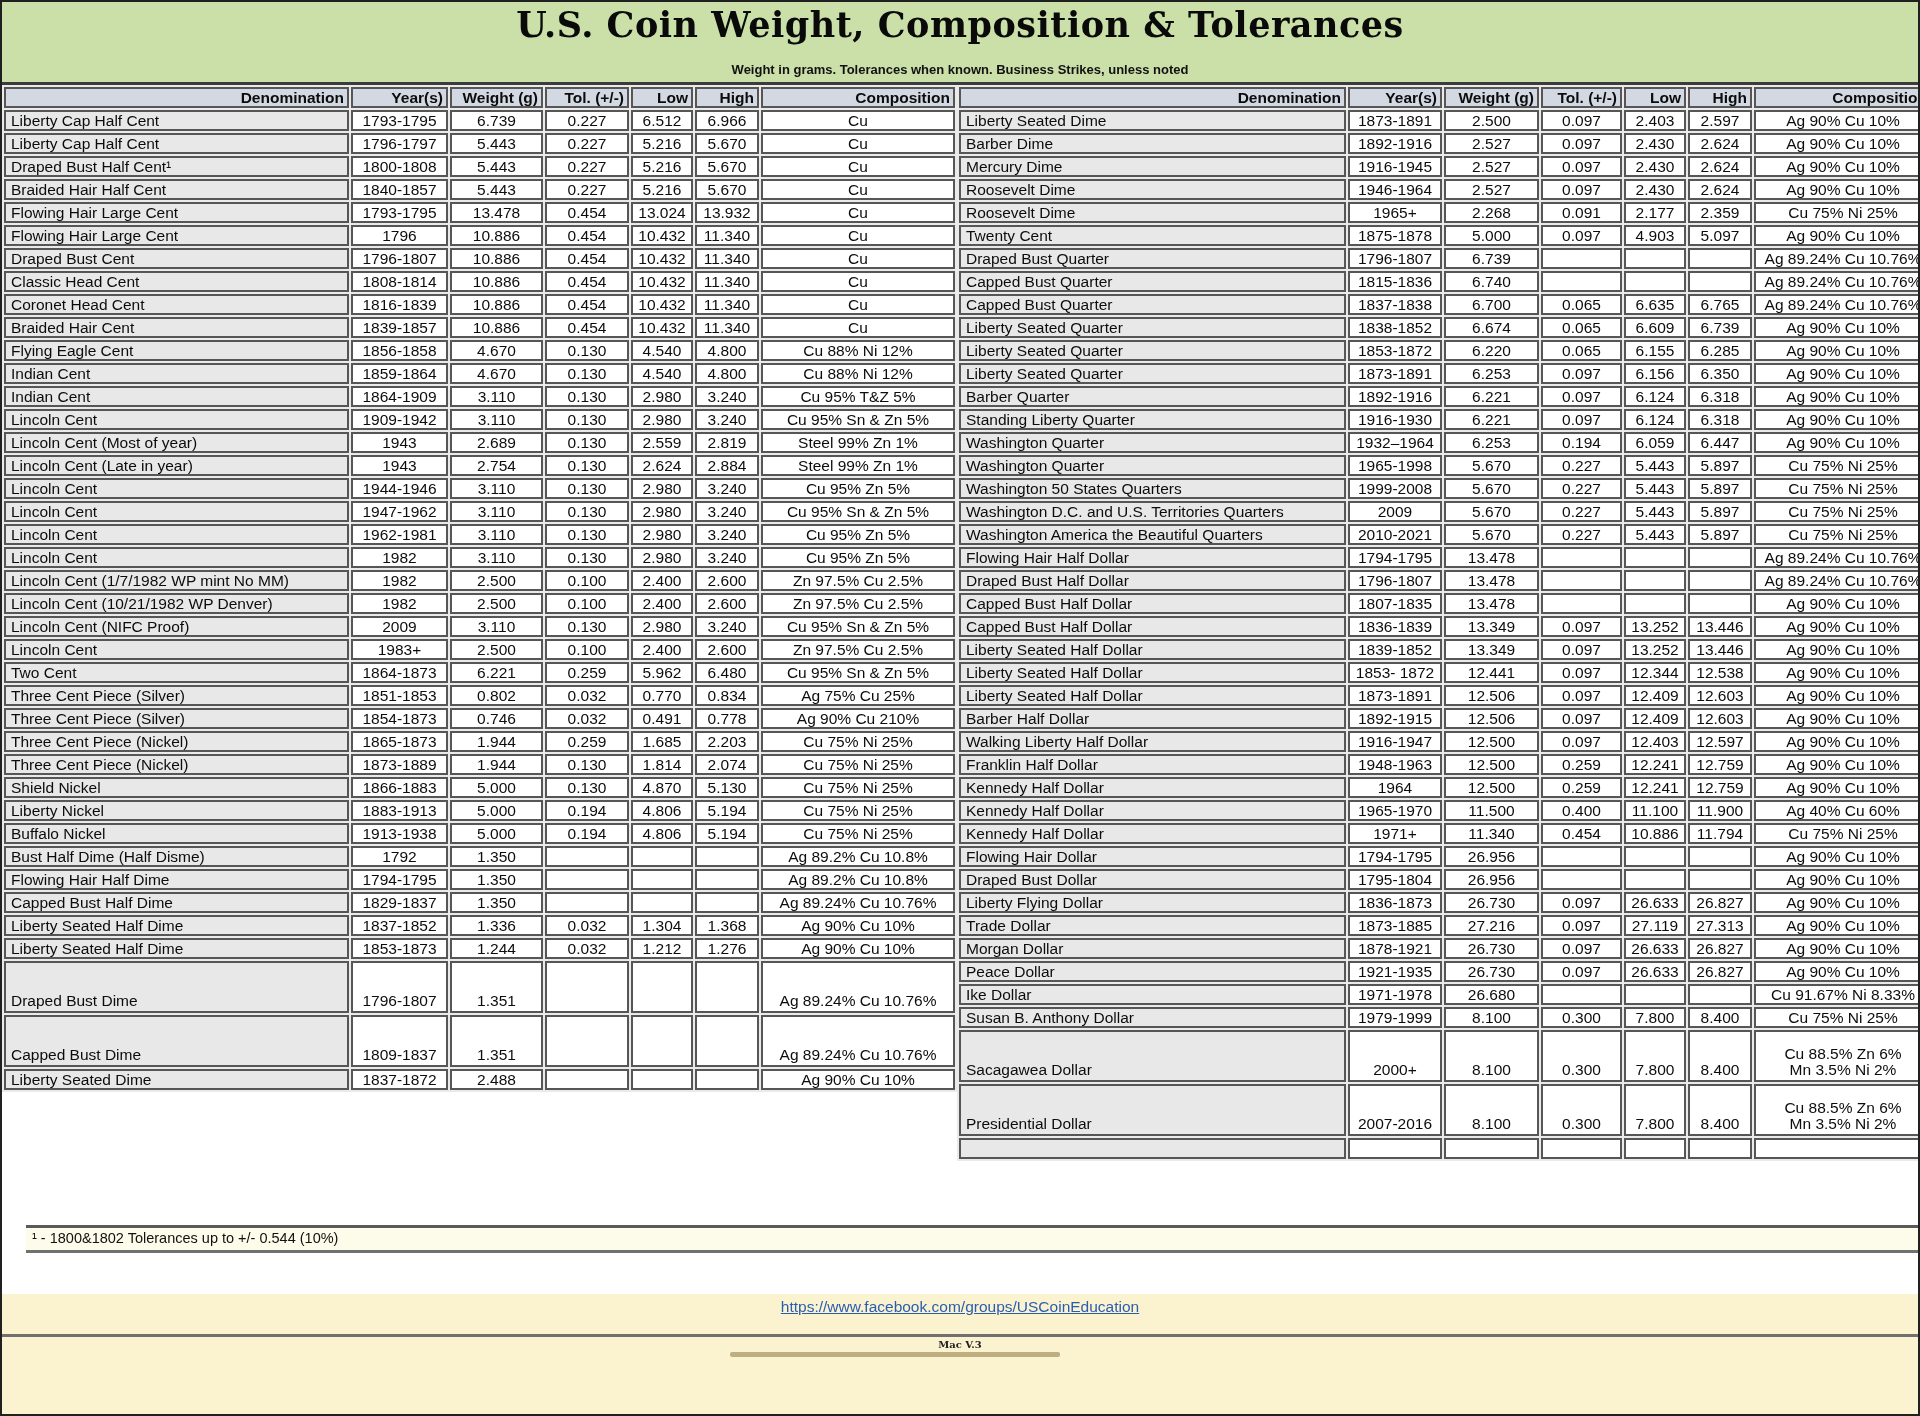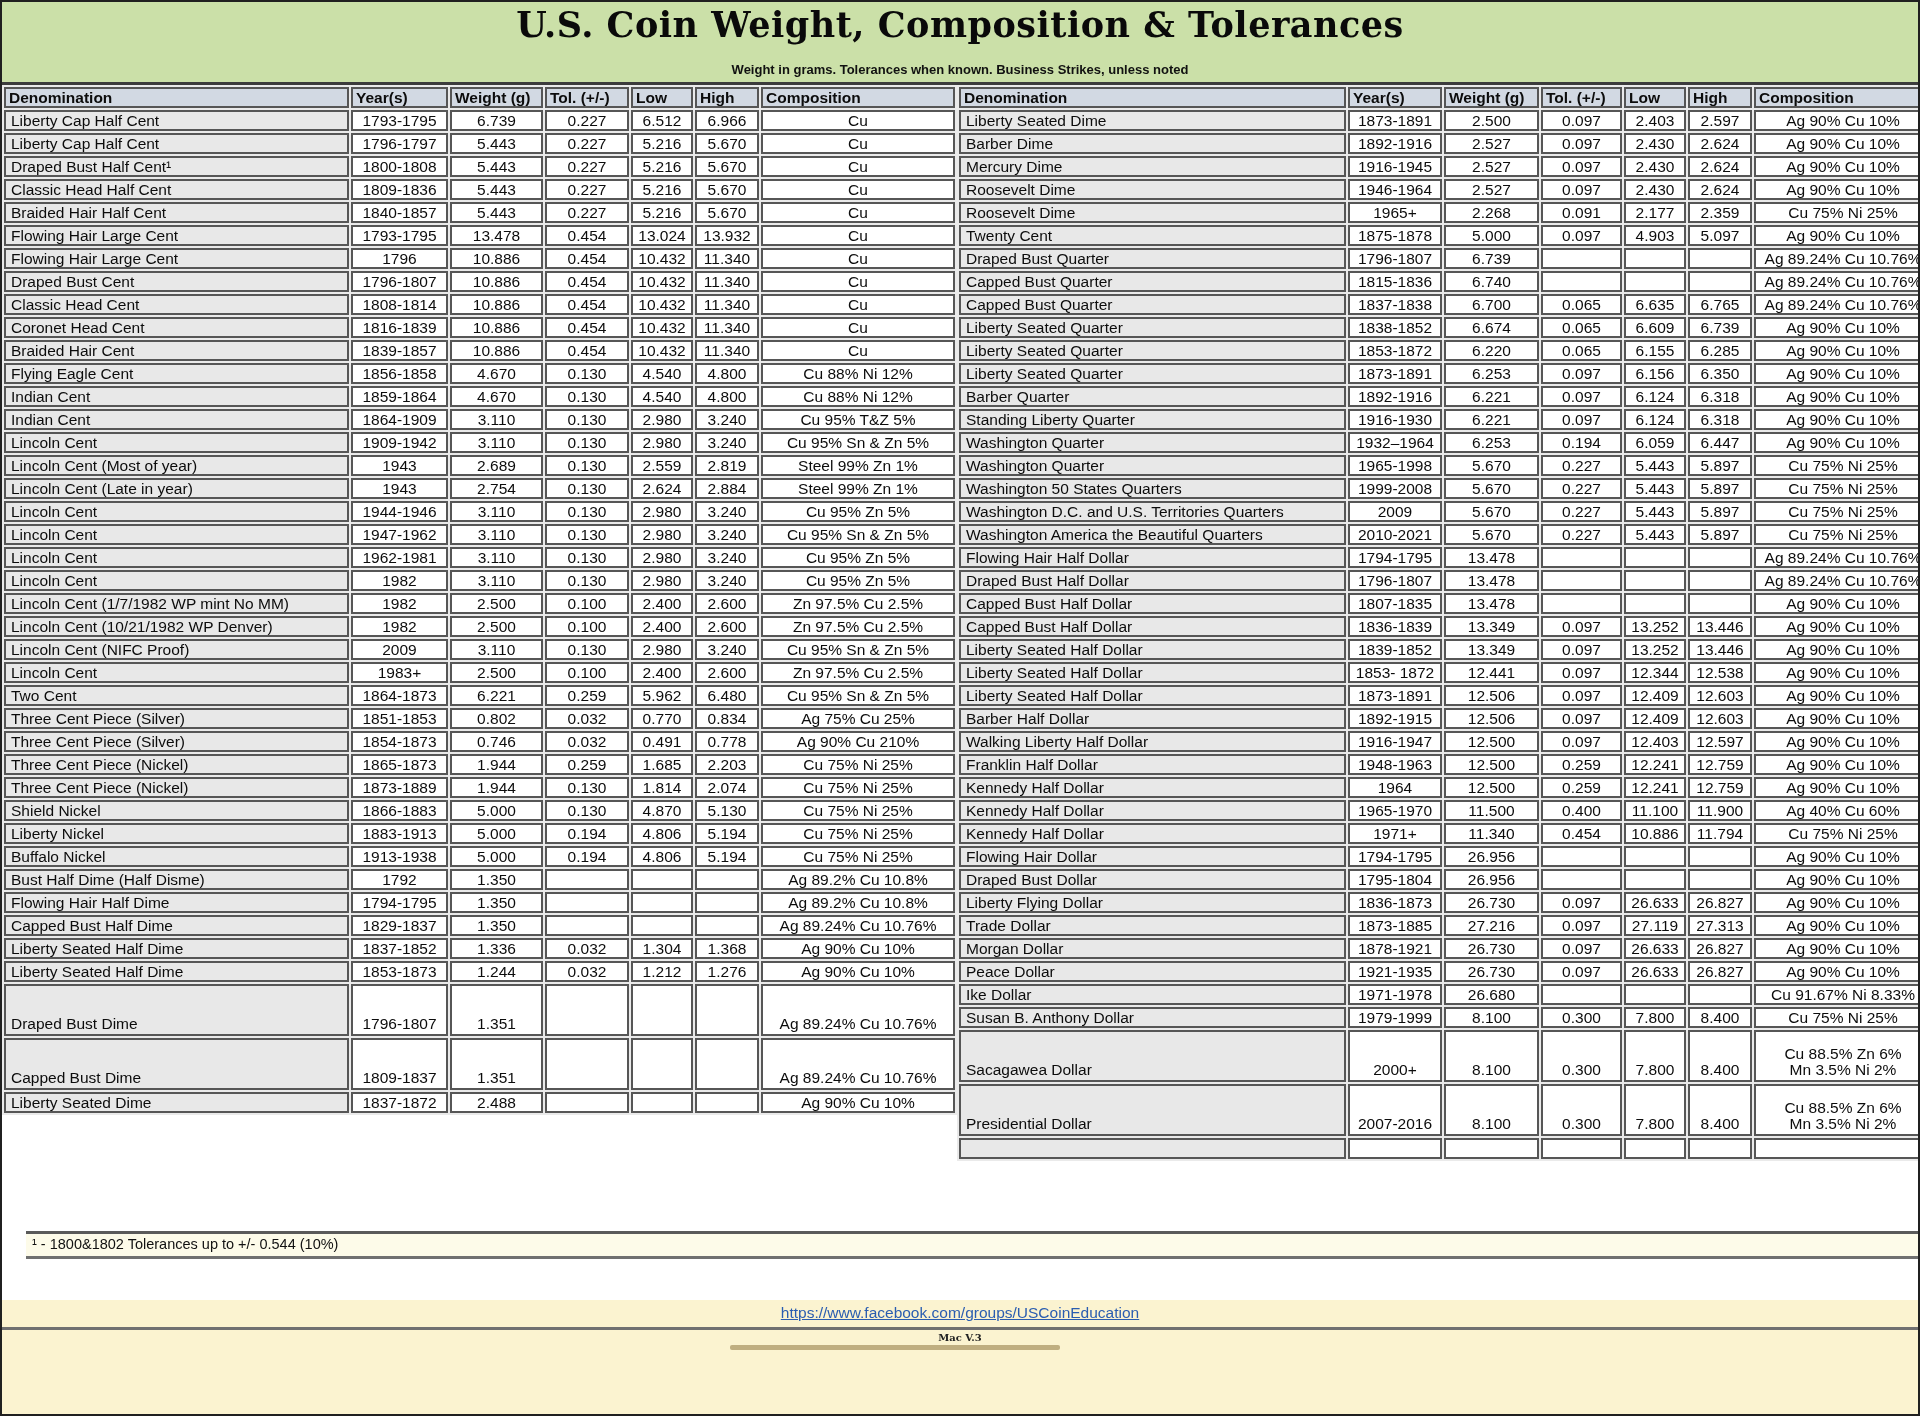--- a/index.html
+++ b/index.html
@@ -54,21 +54,21 @@
     padding: 0 3px;
     font-size: 15.5px;
     line-height: 1.05;
     overflow: hidden;
     white-space: nowrap;
     color: #0c0c0c;
   }
   th {
     background: #d2d9e3;
     font-weight: bold;
-    text-align: left;
+    text-align: right;
   }
   td { background: #ffffff; text-align: center; font-weight: 500; }
   td.c0 { background: #e8e8e8; text-align: left; padding-left: 5px; }
   td.c6 { white-space: pre-line; }
   tr.tall td { height: 52px; vertical-align: bottom; padding-bottom: 2px; }
 
   
   .footnote-row {
     flex: 0 0 auto;
     background: #fdfbe9;
@@ -76,21 +76,21 @@
     border-bottom: 3px solid #707070;
     padding: 2px 6px 4px;
     font-size: 14.5px;
     color: #111;
     margin-left: 24px;
   }
   .link-row {
     flex: 0 0 auto;
     background: #fbf3d0;
     text-align: center;
-    padding: 4px 0 5px;
+    padding: 4px 0 18px;
     border-bottom: 3px solid #707070;
     margin-top: 41px;
   }
   .link-row a {
     color: #2a5db0;
     font-size: 15.5px;
     text-decoration: underline;
   }
   .version-row {
     flex: 0 0 auto;
@@ -163,29 +163,20 @@
           <tr>
             <td class="c0">Draped Bust Half Cent¹</td>
             <td class="c1">1800-1808</td>
             <td class="c2">5.443</td>
             <td class="c3">0.227</td>
             <td class="c4">5.216</td>
             <td class="c5">5.670</td>
             <td class="c6">Cu</td>
           </tr>
           <tr>
-            <td class="c0">Classic Head Half Cent</td>
-            <td class="c1">1809-1836</td>
-            <td class="c2">5.443</td>
-            <td class="c3">0.227</td>
-            <td class="c4">5.216</td>
-            <td class="c5">5.670</td>
-            <td class="c6">Cu</td>
-          </tr>
-          <tr>
             <td class="c0">Braided Hair Half Cent</td>
             <td class="c1">1840-1857</td>
             <td class="c2">5.443</td>
             <td class="c3">0.227</td>
             <td class="c4">5.216</td>
             <td class="c5">5.670</td>
             <td class="c6">Cu</td>
           </tr>
           <tr>
             <td class="c0">Flowing Hair Large Cent</td>

